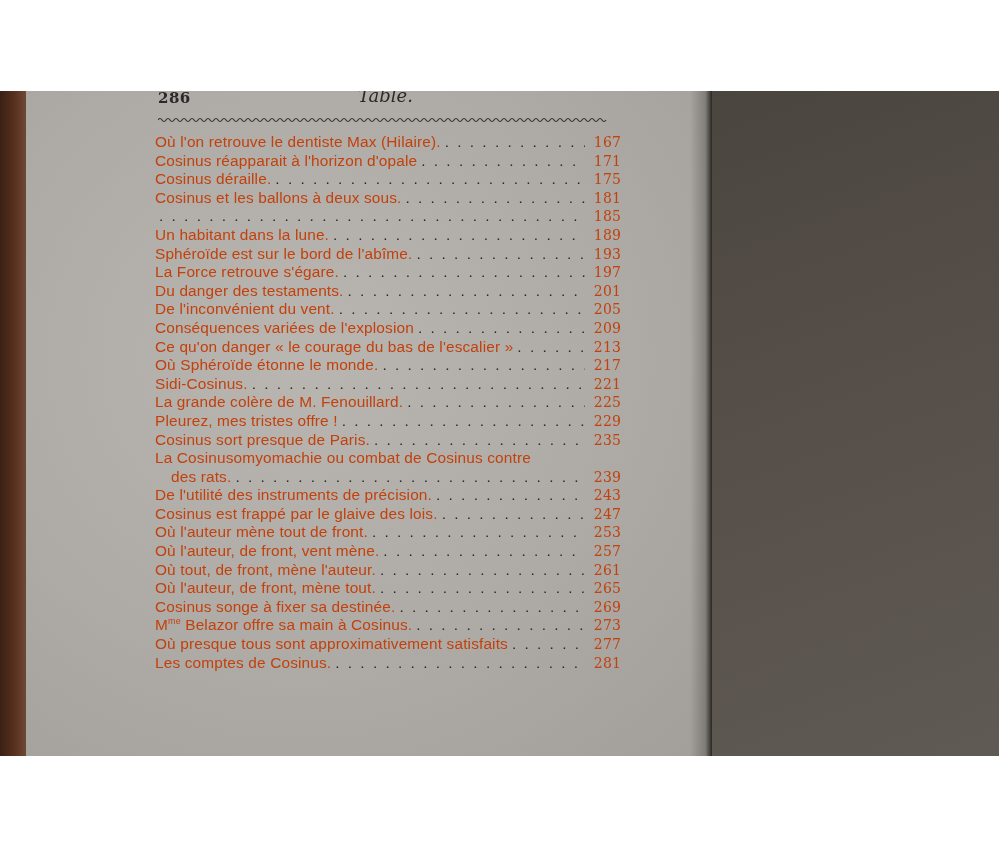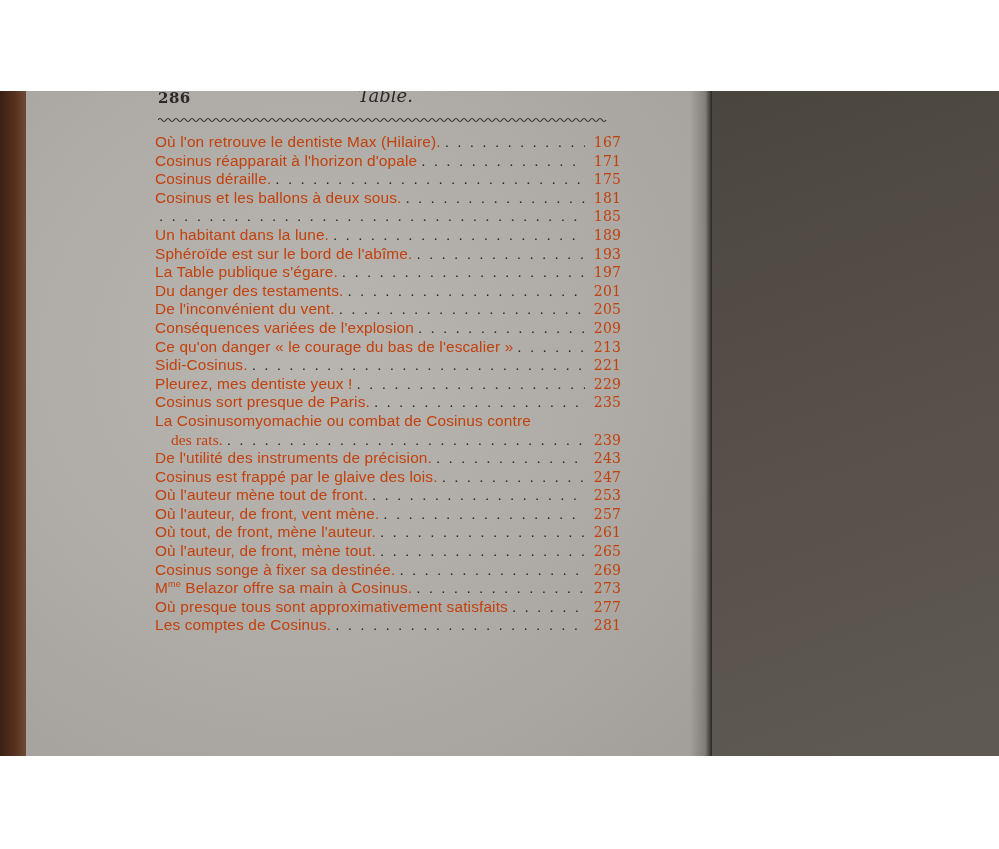--- a/index.html
+++ b/index.html
@@ -21,21 +21,21 @@
   .rule { position:absolute; left:158px; top:26px; width:450px; height:6px; }
 
   .toc { position:absolute; left:155px; top:42px; width:466px; color:#c2410c;
     font-family:"Liberation Sans", sans-serif; font-size:15.4px; line-height:18.6px; letter-spacing:0.15px; }
   .entry { display:flex; align-items:flex-end; height:18.6px; white-space:nowrap; }
   .entry .title { flex:0 0 auto; }
   .entry .dots { flex:1 1 auto; overflow:hidden; margin:0 6px 0 4px; letter-spacing:7px; color:#2b2927; }
   .entry .dots::before { content:". . . . . . . . . . . . . . . . . . . . . . . . . . . . . . . . . . . . . . . ."; letter-spacing:2px; }
   .entry .page-no { flex:0 0 30px; text-align:right; font-family:"DejaVu Serif", serif; font-size:14px; }
   .entry.wrap-first { height:18.6px; }
-  .entry.indent .title { padding-left:16px;font-family:Liberation Serif, serif; }
+  .entry.indent .title { padding-left:16px; }
   sup { font-size:9px; vertical-align:6px; }
 </style>
 </head>
 <body>
 
 <div class="photo">
   <div class="left-edge"></div>
   <div class="page">
     <div class="page-gutter"></div>
   </div>
@@ -79,21 +79,21 @@
         <span class="title">Un habitant dans la lune.</span>
         <span class="dots"></span>
         <span class="page-no">189</span>
       </div>
     <div class="entry">
         <span class="title">Sphéroïde est sur le bord de l'abîme.</span>
         <span class="dots"></span>
         <span class="page-no">193</span>
       </div>
     <div class="entry">
-        <span class="title">La Table publique s'égare.</span>
+        <span class="title">La Force retrouve s'égare.</span>
         <span class="dots"></span>
         <span class="page-no">197</span>
       </div>
     <div class="entry">
         <span class="title">Du danger des testaments.</span>
         <span class="dots"></span>
         <span class="page-no">201</span>
       </div>
     <div class="entry">
         <span class="title">De l'inconvénient du vent.</span>
@@ -104,26 +104,36 @@
         <span class="title">Conséquences variées de l'explosion</span>
         <span class="dots"></span>
         <span class="page-no">209</span>
       </div>
     <div class="entry">
         <span class="title">Ce qu'on danger « le courage du bas de l'escalier »</span>
         <span class="dots"></span>
         <span class="page-no">213</span>
       </div>
     <div class="entry">
+        <span class="title">Où Sphéroïde étonne le monde.</span>
+        <span class="dots"></span>
+        <span class="page-no">217</span>
+      </div>
+    <div class="entry">
         <span class="title">Sidi-Cosinus.</span>
         <span class="dots"></span>
         <span class="page-no">221</span>
       </div>
     <div class="entry">
-        <span class="title">Pleurez, mes dentiste yeux !</span>
+        <span class="title">La grande colère de M. Fenouillard.</span>
+        <span class="dots"></span>
+        <span class="page-no">225</span>
+      </div>
+    <div class="entry">
+        <span class="title">Pleurez, mes tristes offre !</span>
         <span class="dots"></span>
         <span class="page-no">229</span>
       </div>
     <div class="entry">
         <span class="title">Cosinus sort presque de Paris.</span>
         <span class="dots"></span>
         <span class="page-no">235</span>
       </div>
     <div class="entry wrap-first">
         <span class="title">La Cosinusomyomachie ou combat de Cosinus contre</span>

